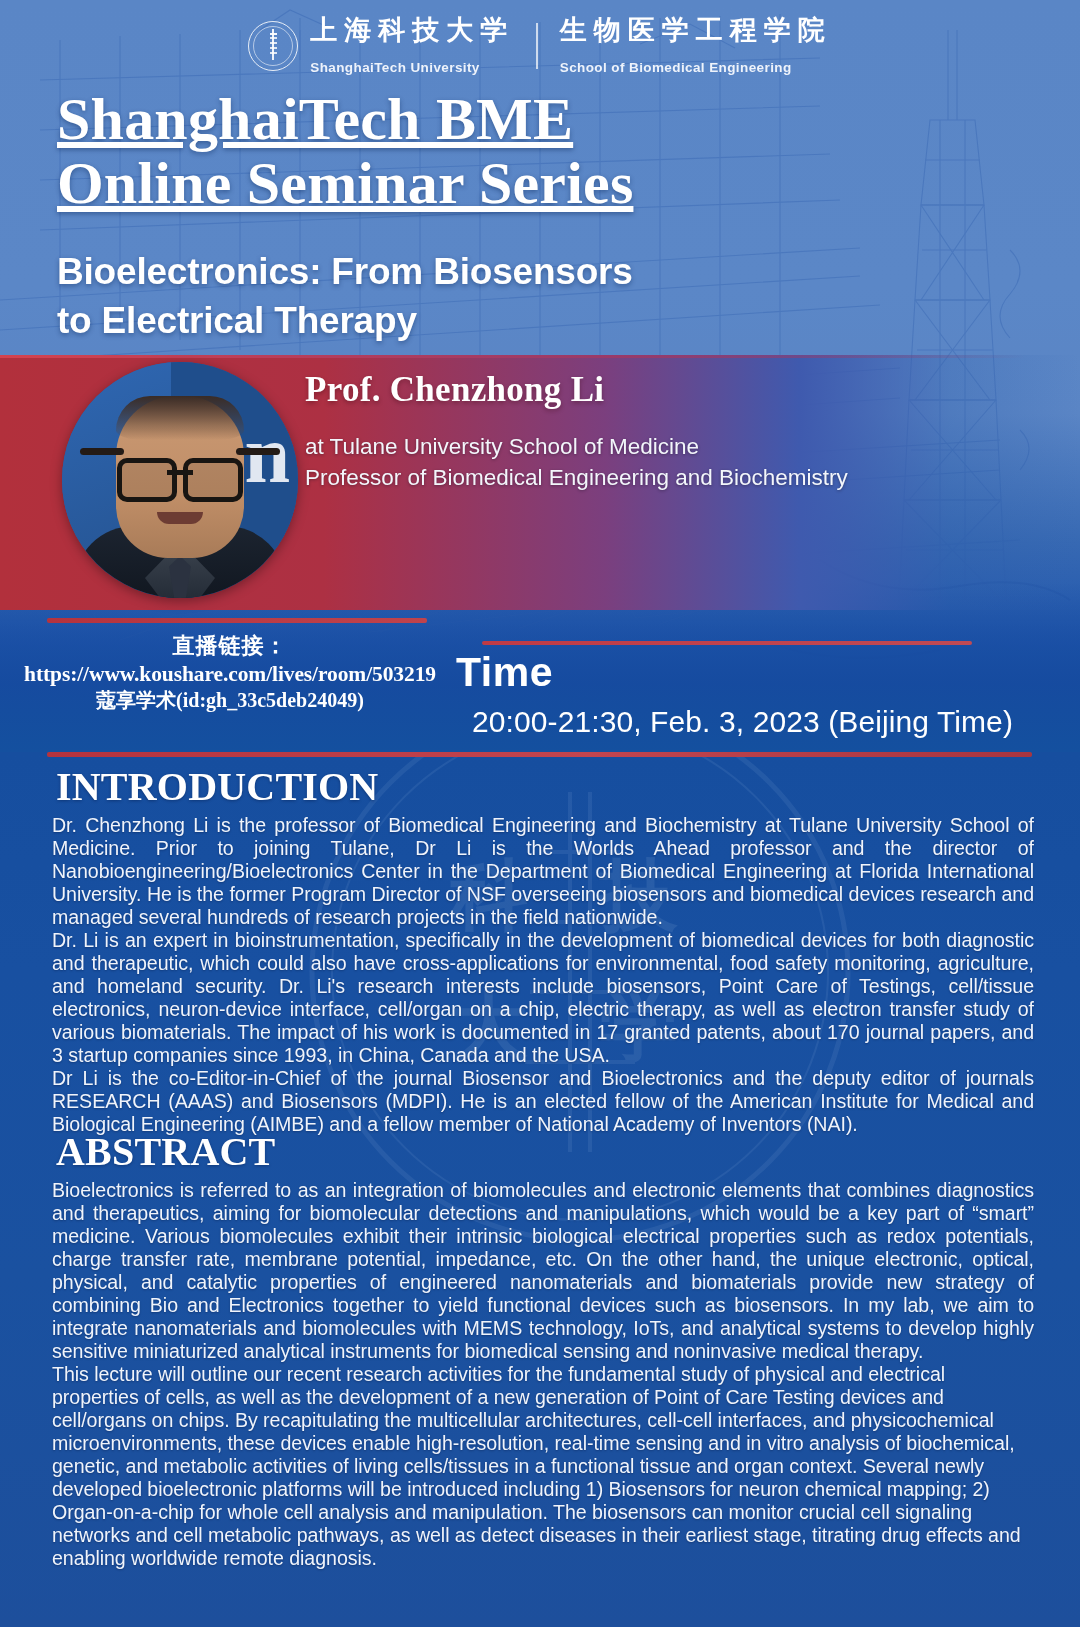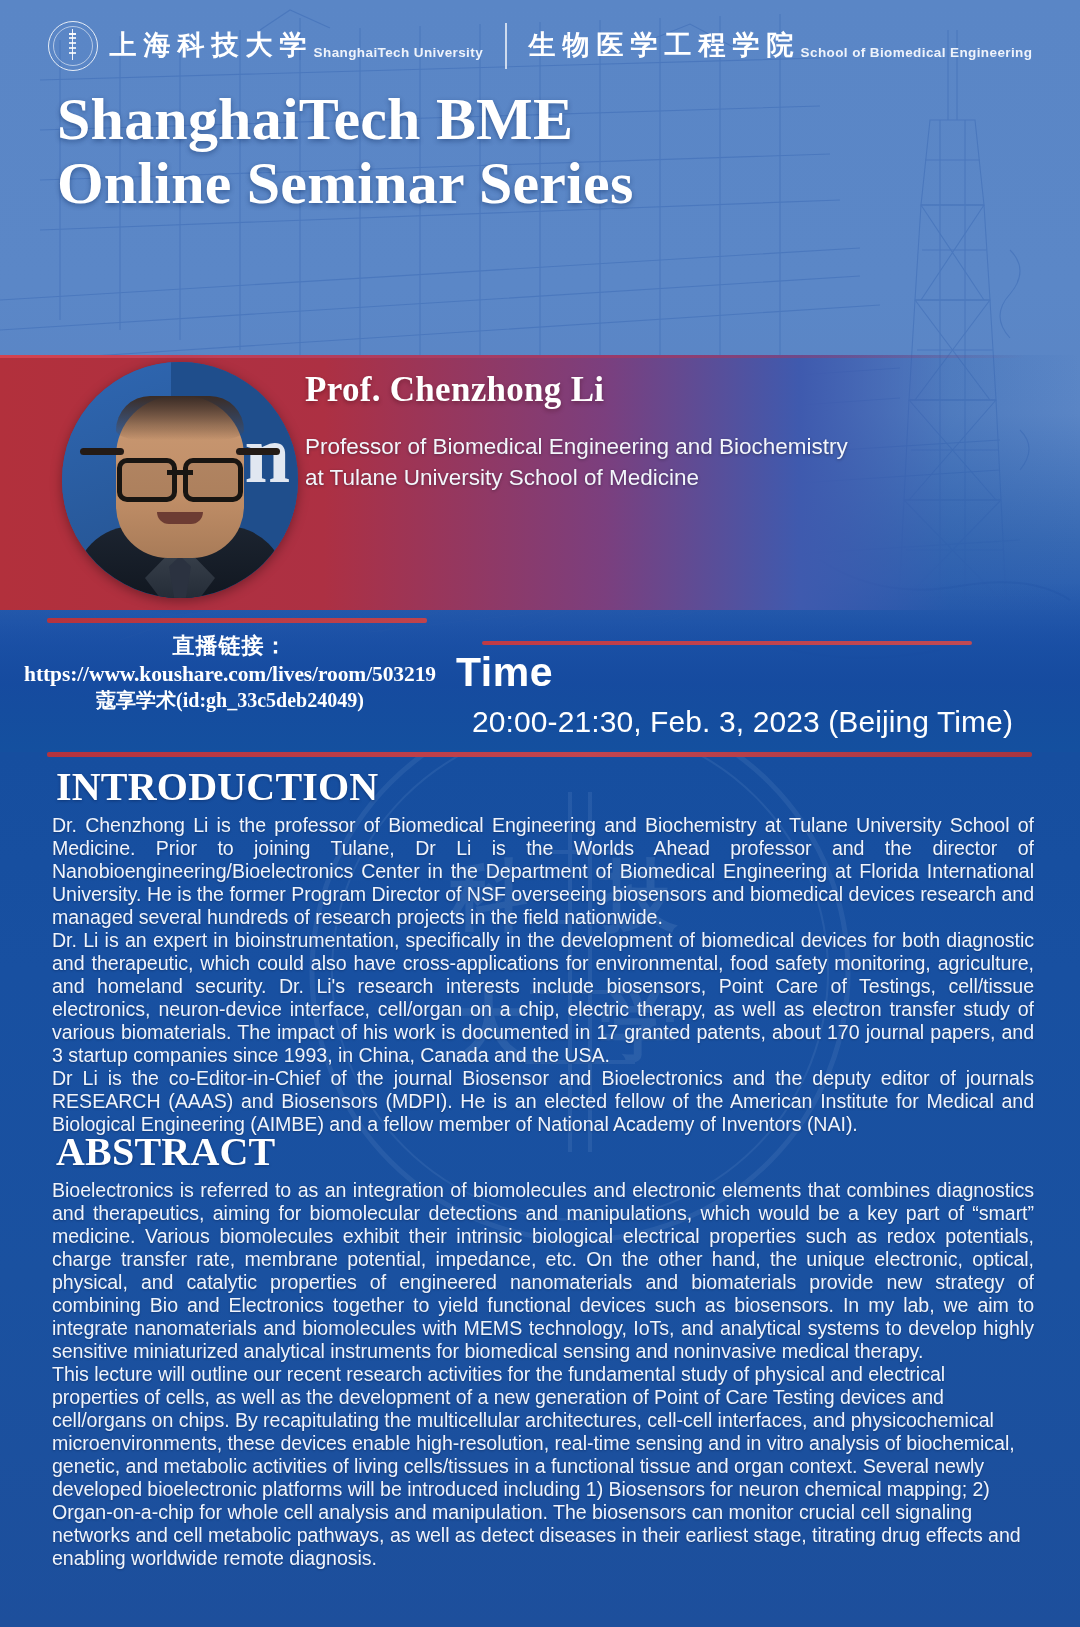--- a/index.html
+++ b/index.html
@@ -55,21 +55,21 @@
       linear-gradient(180deg,transparent 0 4px,rgba(255,255,255,.8) 4px 6px,transparent 6px),
       linear-gradient(180deg,transparent 0 9px,rgba(255,255,255,.8) 9px 11px,transparent 11px),
       linear-gradient(180deg,transparent 0 14px,rgba(255,255,255,.8) 14px 16px,transparent 16px),
       linear-gradient(180deg,transparent 0 19px,rgba(255,255,255,.8) 19px 21px,transparent 21px);
     position:relative;
   }
   .seal-tower:after{
     content:"";position:absolute;left:2.5px;top:-4px;width:1.4px;height:31px;
     background:rgba(255,255,255,.9);
   }
-  .logo-block{display:flex;flex-direction:row;justify-content:flex-end;}
+  .logo-block{display:flex;flex-direction:column;justify-content:flex-end;}
   .logo-cn{
     color:#fff;font-size:27px;font-weight:700;letter-spacing:7px;
     line-height:1.1;white-space:nowrap;
   }
   .logo-en{
     color:#eef3fb;font-size:13.5px;font-weight:700;letter-spacing:.4px;
     line-height:1.2;white-space:nowrap;margin-top:14px;
   }
   .logo-div{
     width:1.5px;height:46px;background:rgba(255,255,255,.7);
@@ -77,20 +77,21 @@
   }
 
   
   .title-main{
     position:absolute;left:57px;top:88px;z-index:5;
     color:#ffffff;
     font-family:"Liberation Serif", serif;
     font-weight:700;font-size:60px;line-height:1.06;
     text-shadow:0 2px 5px rgba(10,40,90,.45);
     letter-spacing:.2px;
+    text-decoration:underline;
   }
   .title-sub{
     position:absolute;left:57px;top:247px;z-index:5;
     color:#ffffff;font-weight:700;font-size:37px;line-height:1.33;
     text-shadow:0 2px 5px rgba(10,40,90,.45);
     letter-spacing:-.2px;
   }
 
   
   .speaker-band{
@@ -312,20 +313,24 @@
     <div class="logo-div"></div>
     <div class="logo-block">
       <div class="logo-cn">生物医学工程学院</div>
       <div class="logo-en">School of Biomedical Engineering</div>
     </div>
   </div>
 
   <div class="title-main">
     <div>ShanghaiTech BME</div>
     <div>Online Seminar Series</div>
+  </div>
+  <div class="title-sub">
+    <div>Bioelectronics: From Biosensors</div>
+    <div>to Electrical Therapy</div>
   </div>
 
   <div class="speaker-band">
     <div class="band-top"></div>
   </div>
 
   <div class="photo">
     <div class="bg-l"></div>
     <div class="bg-r"></div>
     <div class="letter">n</div>
@@ -339,22 +344,22 @@
     <div class="glasses">
       <div class="lens l"></div>
       <div class="bridge"></div>
       <div class="lens r"></div>
     </div>
     <div class="mouth"></div>
   </div>
 
   <div class="speaker-name">Prof. Chenzhong Li</div>
   <div class="speaker-title">
+    <div>at Tulane University School of Medicine</div>
     <div>Professor of Biomedical Engineering and Biochemistry</div>
-    <div>at Tulane University School of Medicine</div>
   </div>
 
   <div class="info">
     <div class="rule-left"></div>
     <div class="rule-right"></div>
 
     <div class="links">
       <div class="l-cn">直播链接：</div>
       <div class="l-url">https://www.koushare.com/lives/room/503219</div>
       <div class="l-id">蔻享学术(id:gh_33c5deb24049)</div>

